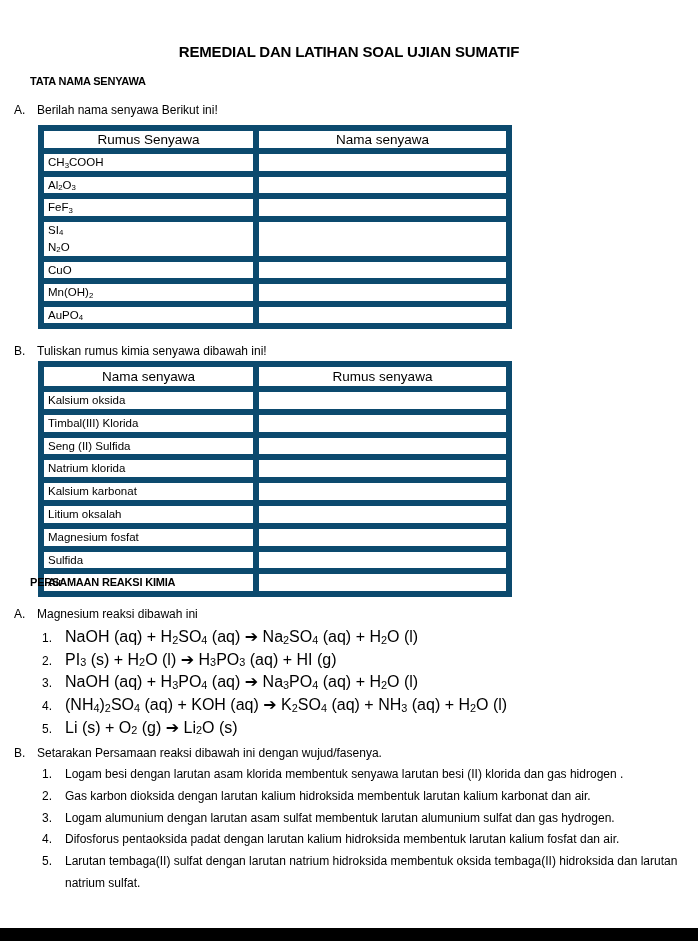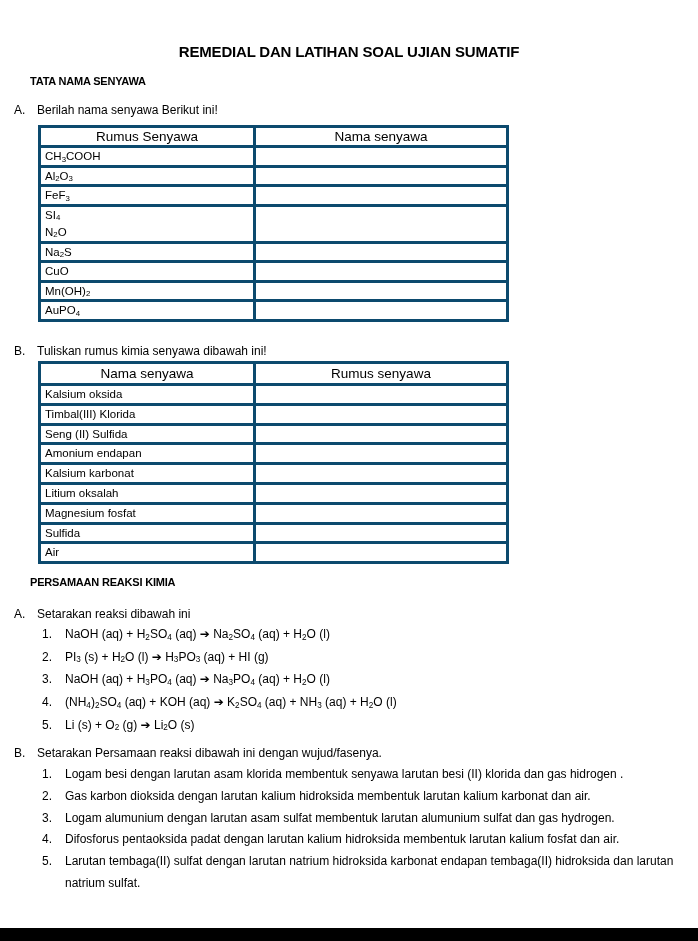--- a/index.html
+++ b/index.html
@@ -29,21 +29,21 @@
     left:14px;
     display:flex;
     font-size:12px;
   }
   .prompt-line .enum-label { width:23px; flex:0 0 23px; }
   table.ws-table {
     border-collapse:collapse;
     table-layout:fixed;
   }
   table.ws-table td, table.ws-table th {
-    border:3px solid #0c4a6e;
+    border:6px solid #0c4a6e;
     padding:0 0 0 4px;
     font-weight:normal;
     text-align:left;
     vertical-align:middle;
     overflow:hidden;
     white-space:nowrap;
   }
   table.ws-table th {
     text-align:center;
     padding:0;
@@ -56,21 +56,21 @@
   .table-a td.dbl div { line-height:17px; }
   .table-b { top:361px; left:38px; width:470px; font-size:11.5px; }
   .table-b th { height:19px; }
   .table-b td { height:16.8px; line-height:16.8px; }
   .col-1 { width:215px; }
   .col-2 { width:253px; }
   .num-list { left:42px; }
   .num-item { display:flex; align-items:baseline; }
   .eq-list .num-item { height:22.7px; }
   .num-item .enum-label { width:23px; flex:0 0 23px; font-size:12px; }
-  .eq-text { font-size:12px; white-space:nowrap; }
+  .eq-text { font-size:16px; white-space:nowrap; }
   .word-list { width:636px; line-height:21.8px; }
   .word-text { width:613px; }
   sub { font-size:68%; vertical-align:baseline; position:relative; top:1.5px; line-height:0; }
   .bottom-bar {
     left:0; bottom:0; width:698px; height:13px;
     background:#000;
   }
 </style>
 </head>
 <body>
@@ -111,24 +111,20 @@
           <td></td>
         </tr>
       <tr>
         <td class="dbl">
           <div>SI<sub>4</sub></div>
           <div>N<sub>2</sub>O</div>
         </td>
         <td></td>
       </tr>
       <tr>
-          <td>Na<sub>2</sub>S</td>
-          <td></td>
-        </tr>
-      <tr>
           <td>CuO</td>
           <td></td>
         </tr>
       <tr>
           <td>Mn(OH)<sub>2</sub></td>
           <td></td>
         </tr>
       <tr>
           <td>AuPO<sub>4</sub></td>
           <td></td>
@@ -159,21 +155,21 @@
         </tr>
       <tr>
           <td>Timbal(III) Klorida</td>
           <td></td>
         </tr>
       <tr>
           <td>Seng (II) Sulfida</td>
           <td></td>
         </tr>
       <tr>
-          <td>Amonium endapan</td>
+          <td>Natrium klorida</td>
           <td></td>
         </tr>
       <tr>
           <td>Kalsium karbonat</td>
           <td></td>
         </tr>
       <tr>
           <td>Litium oksalah</td>
           <td></td>
         </tr>
@@ -189,21 +185,21 @@
           <td>Air</td>
           <td></td>
         </tr>
     </tbody>
   </table>
 
   <div class="abs section-heading" style="top:576px;">PERSAMAAN REAKSI KIMIA</div>
 
   <div class="abs prompt-line" style="top:607px;">
     <span class="enum-label">A.</span>
-    <span>Setarakan reaksi dibawah ini</span>
+    <span>Magnesium reaksi dibawah ini</span>
   </div>
 
   <div class="abs num-list eq-list" style="top:627px;">
     <div class="num-item">
       <span class="enum-label">1.</span>
       <span class="eq-text">NaOH (aq) + H<sub>2</sub>SO<sub>4</sub> (aq) ➔ Na<sub>2</sub>SO<sub>4</sub> (aq) + H<sub>2</sub>O (l)</span>
     </div>
     <div class="num-item">
       <span class="enum-label">2.</span>
       <span class="eq-text">PI<sub>3</sub> (s) + H<sub>2</sub>O (l) ➔ H<sub>3</sub>PO<sub>3</sub> (aq) + HI (g)</span>
@@ -239,19 +235,19 @@
     <div class="num-item">
       <span class="enum-label">3.</span>
       <div class="word-text">Logam alumunium dengan larutan asam sulfat membentuk larutan alumunium sulfat dan gas hydrogen.</div>
     </div>
     <div class="num-item">
       <span class="enum-label">4.</span>
       <div class="word-text">Difosforus pentaoksida padat dengan larutan kalium hidroksida membentuk larutan kalium fosfat dan air.</div>
     </div>
     <div class="num-item">
       <span class="enum-label">5.</span>
-      <div class="word-text">Larutan tembaga(II) sulfat dengan larutan natrium hidroksida karbonat endapan tembaga(II) hidroksida dan larutan natrium sulfat.</div>
+      <div class="word-text">Larutan tembaga(II) sulfat dengan larutan natrium hidroksida membentuk oksida tembaga(II) hidroksida dan larutan natrium sulfat.</div>
     </div>
   </div>
 
   <div class="abs bottom-bar"></div>
 
 </div>
 
 </body></html>

